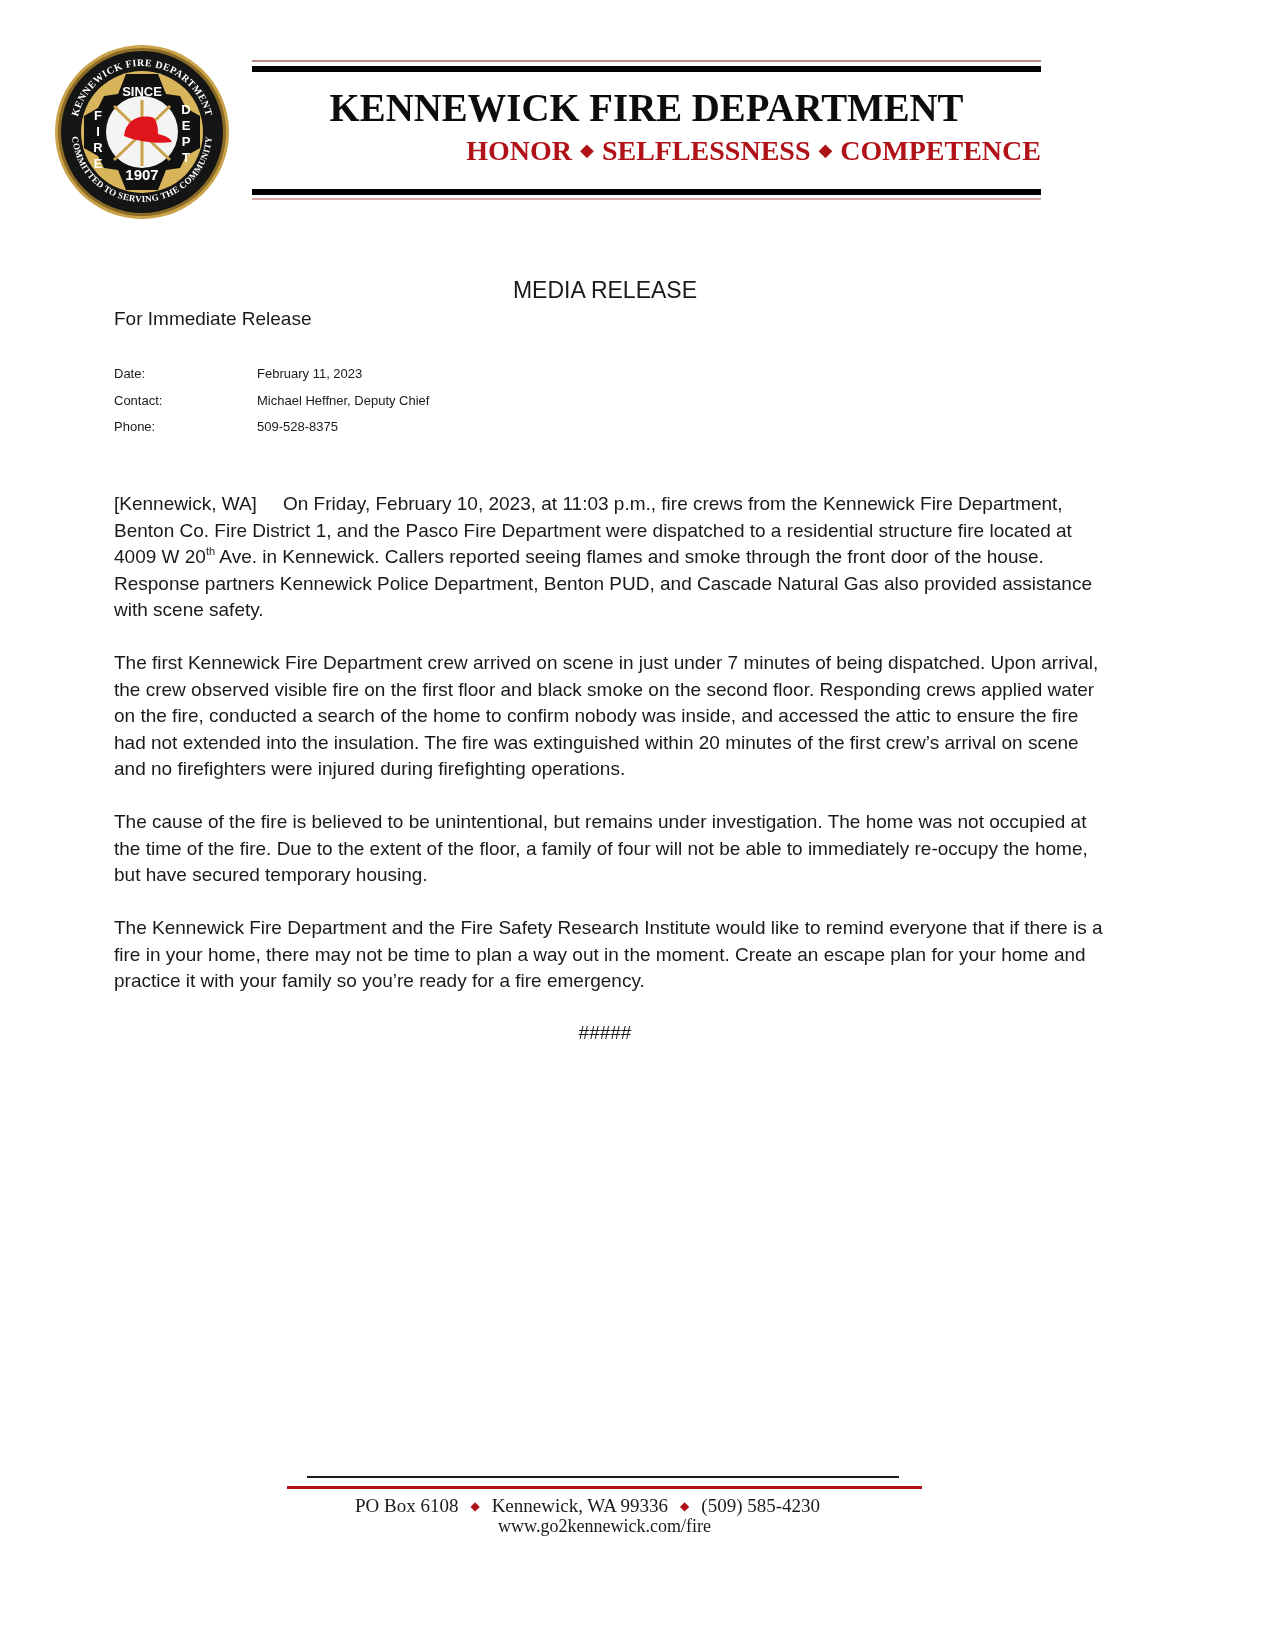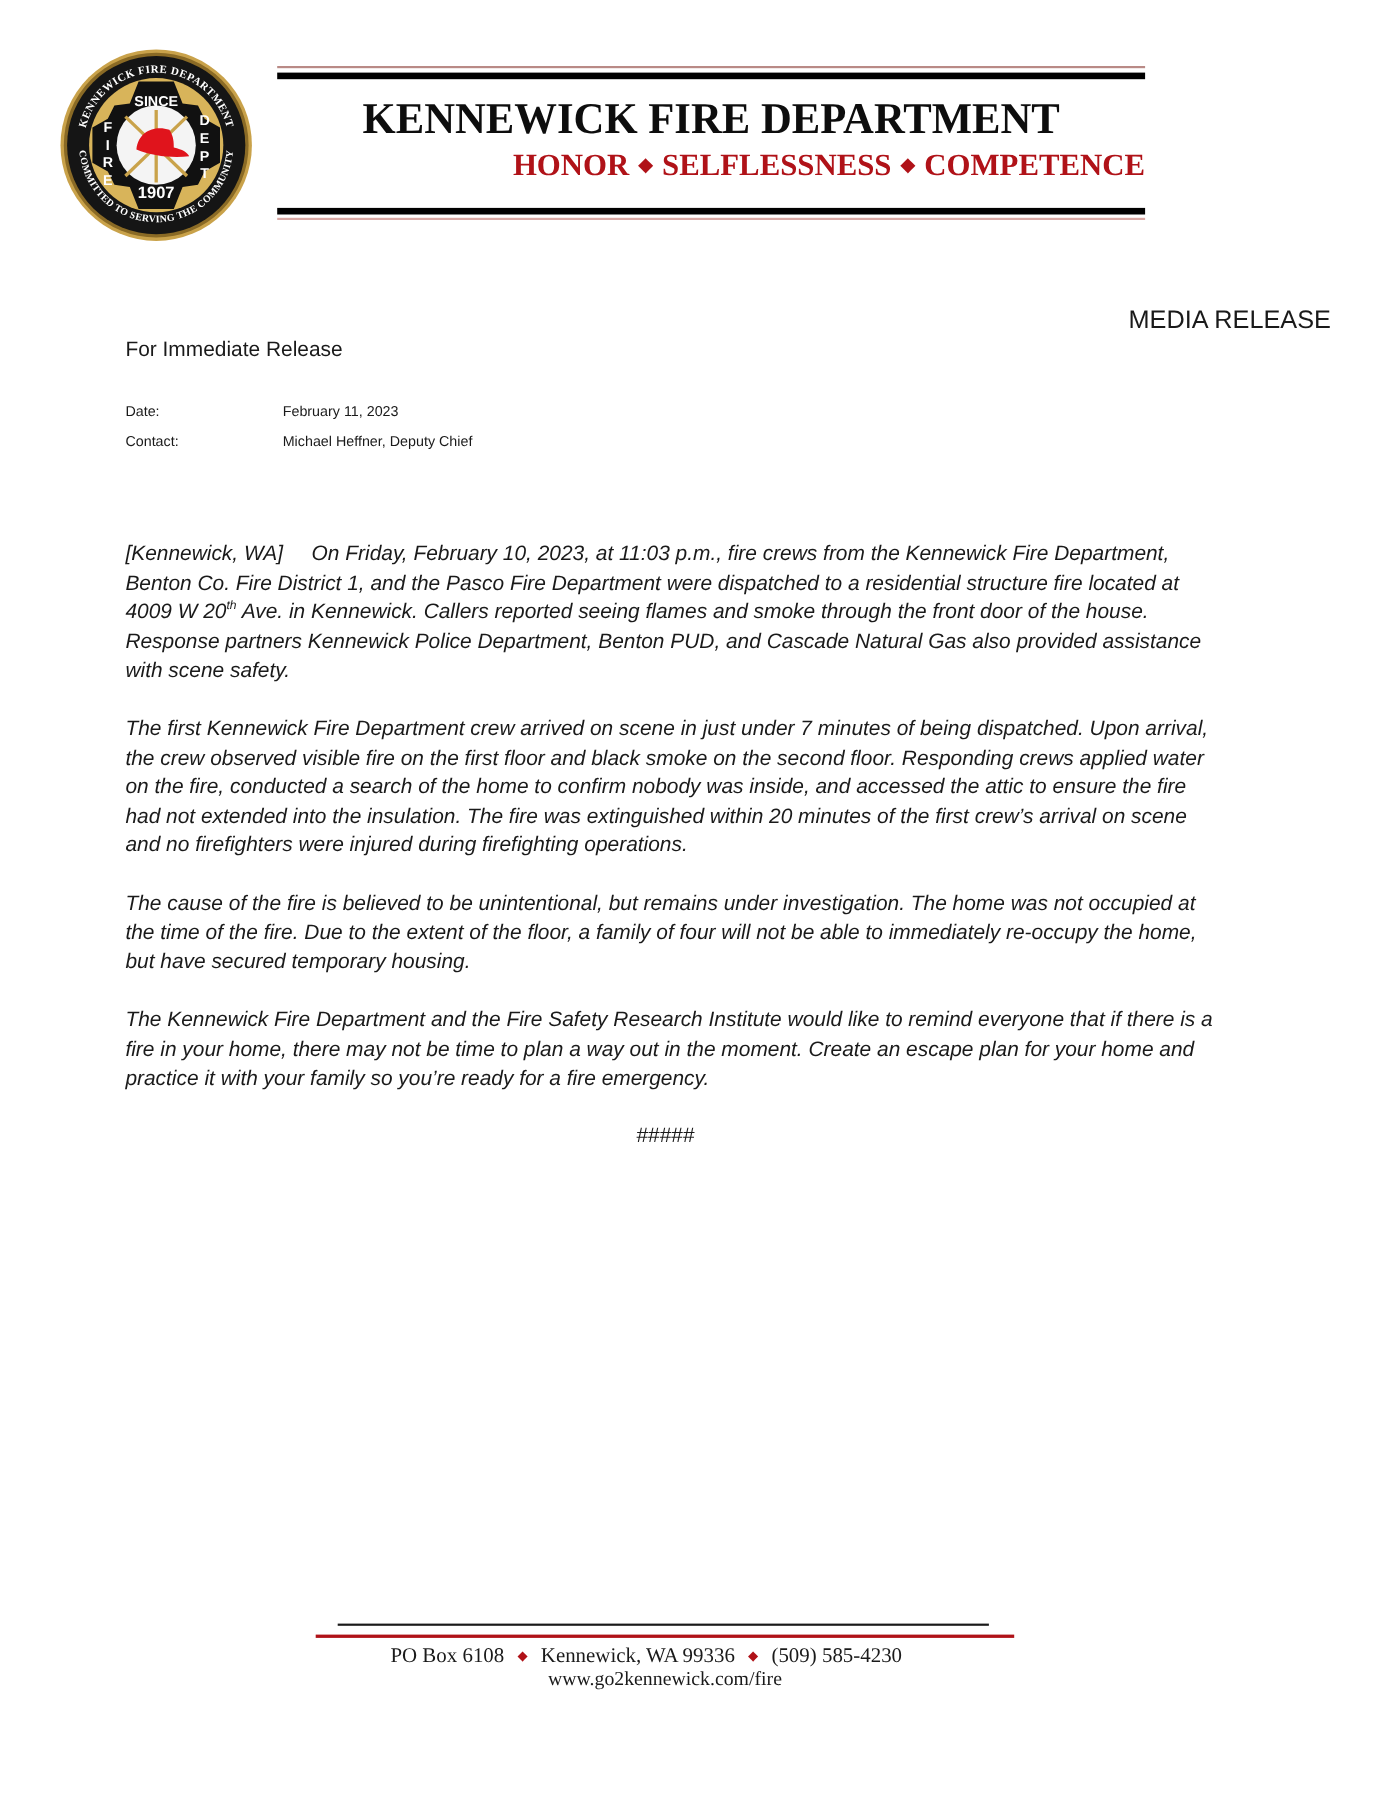--- a/index.html
+++ b/index.html
@@ -21,34 +21,34 @@
       transform: scaleX(0.97);
     }
     .tagline {
       position: absolute; left: 252px; width: 789px; top: 135px;
       text-align: right; font-family: "Liberation Serif", "DejaVu Serif", serif;
       font-weight: bold; font-size: 28px; color: #b01218;
     }
     .tagline .sep { font-size: 18px; vertical-align: 4px; margin: 0 8px; }
 
     .doc-heading {
-      position: absolute; left: 0; width: 1210px; top: 277px; text-align: right;
+      position: absolute; left: 0; width: 1210px; top: 277px; text-align: center;
       font-size: 23px; color: #1a1a1a;
     }
     .release-line { position: absolute; left: 114px; top: 308px; font-size: 19px; }
 
     .meta { position: absolute; left: 114px; top: 361px; font-size: 13px; line-height: 26.5px; }
     .meta-row { display: flex; }
     .meta-label { width: 143px; }
 
     .body-text {
       position: absolute; left: 114px; top: 491px; width: 990px;
       font-size: 19px; line-height: 26.5px; color: #1a1a1a;
     }
-    .body-text p { margin-bottom: 26.5px; font-style: italic; }
+    .body-text p { margin-bottom: 26.5px; }
     .body-text sup { font-size: 11px; vertical-align: 8px; line-height: 0; }
     .dateline-gap { display: inline-block; width: 26px; }
 
     .end-mark { position: absolute; left: 0; width: 1210px; top: 1022px; text-align: center; font-size: 19px; }
 
     .fline-black { position: absolute; left: 307px; width: 592px; top: 1476px; height: 2px; background: #1a1a1a; }
     .fline-red { position: absolute; left: 287px; width: 635px; top: 1486px; height: 3px; background: #b01218; }
     .footer-addr {
       position: absolute; left: 270px; width: 635px; top: 1495px; text-align: center;
       font-family: "Liberation Serif", "DejaVu Serif", serif; font-size: 19px; color: #1a1a1a;
@@ -121,20 +121,24 @@
 
 <div class="meta">
   <div class="meta-row">
     <span class="meta-label">Date:</span>
     <span>February 11, 2023</span>
   </div>
   <div class="meta-row">
     <span class="meta-label">Contact:</span>
     <span>Michael Heffner, Deputy Chief</span>
   </div>
+  <div class="meta-row">
+    <span class="meta-label">Phone:</span>
+    <span>509-528-8375</span>
+  </div>
 </div>
 
 <div class="body-text">
   <p><span>[Kennewick, WA]</span><span class="dateline-gap"></span><span>On Friday, February 10, 2023, at 11:03 p.m., fire crews from the Kennewick Fire Department, Benton Co. Fire District 1, and the Pasco Fire Department were dispatched to a residential structure fire located at 4009 W 20</span><sup>th</sup><span> Ave. in Kennewick. Callers reported seeing flames and smoke through the front door of the house. Response partners Kennewick Police Department, Benton PUD, and Cascade Natural Gas also provided assistance with scene safety.</span></p>
   <p>The first Kennewick Fire Department crew arrived on scene in just under 7 minutes of being dispatched.  Upon arrival, the crew observed visible fire on the first floor and black smoke on the second floor.  Responding crews applied water on the fire, conducted a search of the home to confirm nobody was inside, and accessed the attic to ensure the fire had not extended into the insulation. The fire was extinguished within 20 minutes of the first crew’s arrival on scene and no firefighters were injured during firefighting operations.</p>
   <p>The cause of the fire is believed to be unintentional, but remains under investigation. The home was not occupied at the time of the fire. Due to the extent of the floor, a family of four will not be able to immediately re-occupy the home, but have secured temporary housing.</p>
   <p>The Kennewick Fire Department and the Fire Safety Research Institute would like to remind everyone that if there is a fire in your home, there may not be time to plan a way out in the moment. Create an escape plan for your home and practice it with your family so you’re ready for a fire emergency.</p>
 </div>
 
 <div class="end-mark">#####</div>

